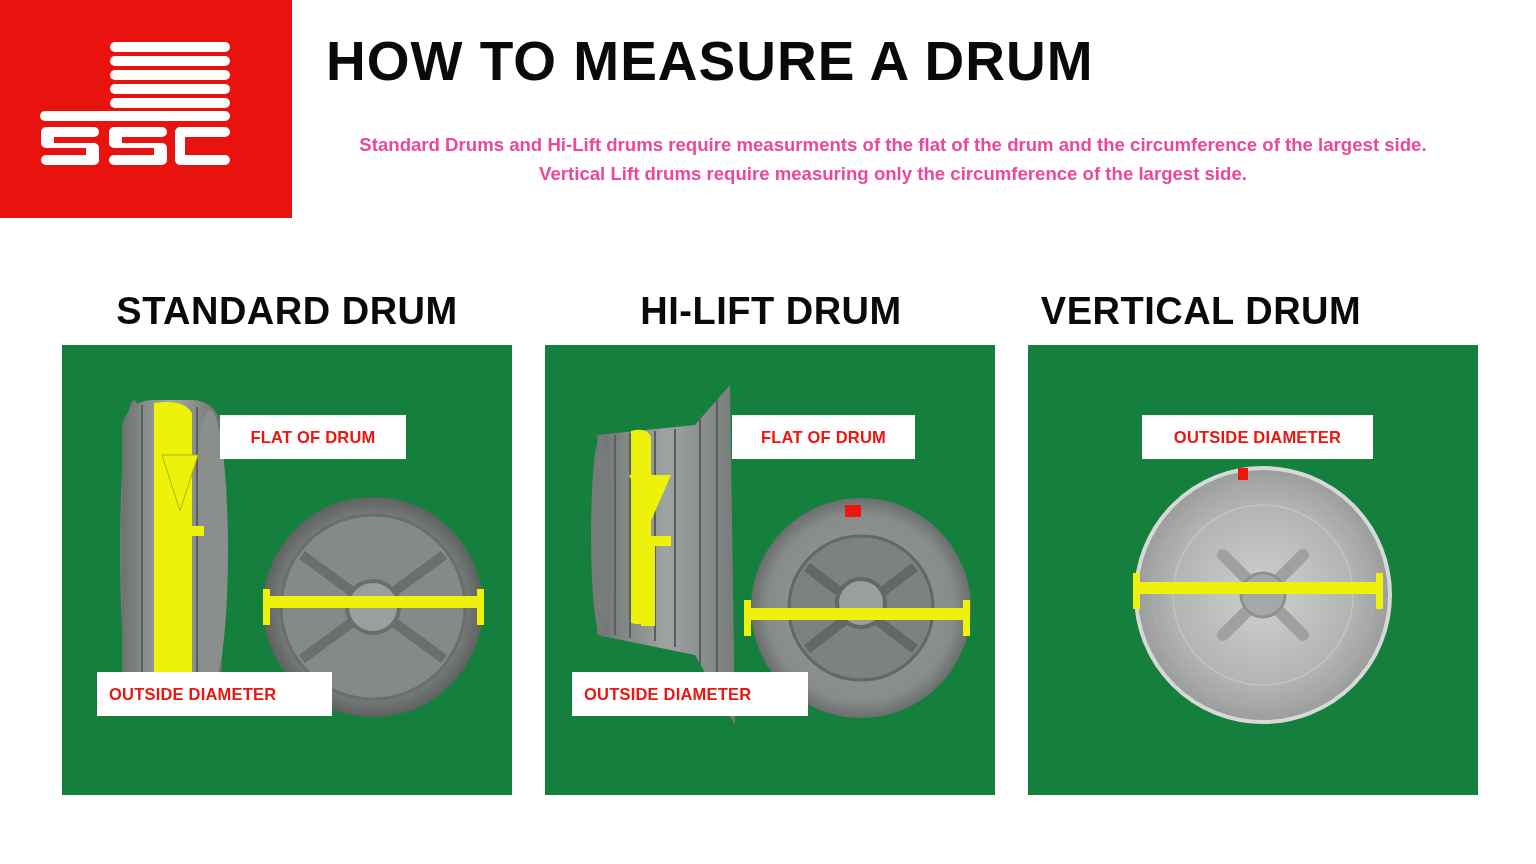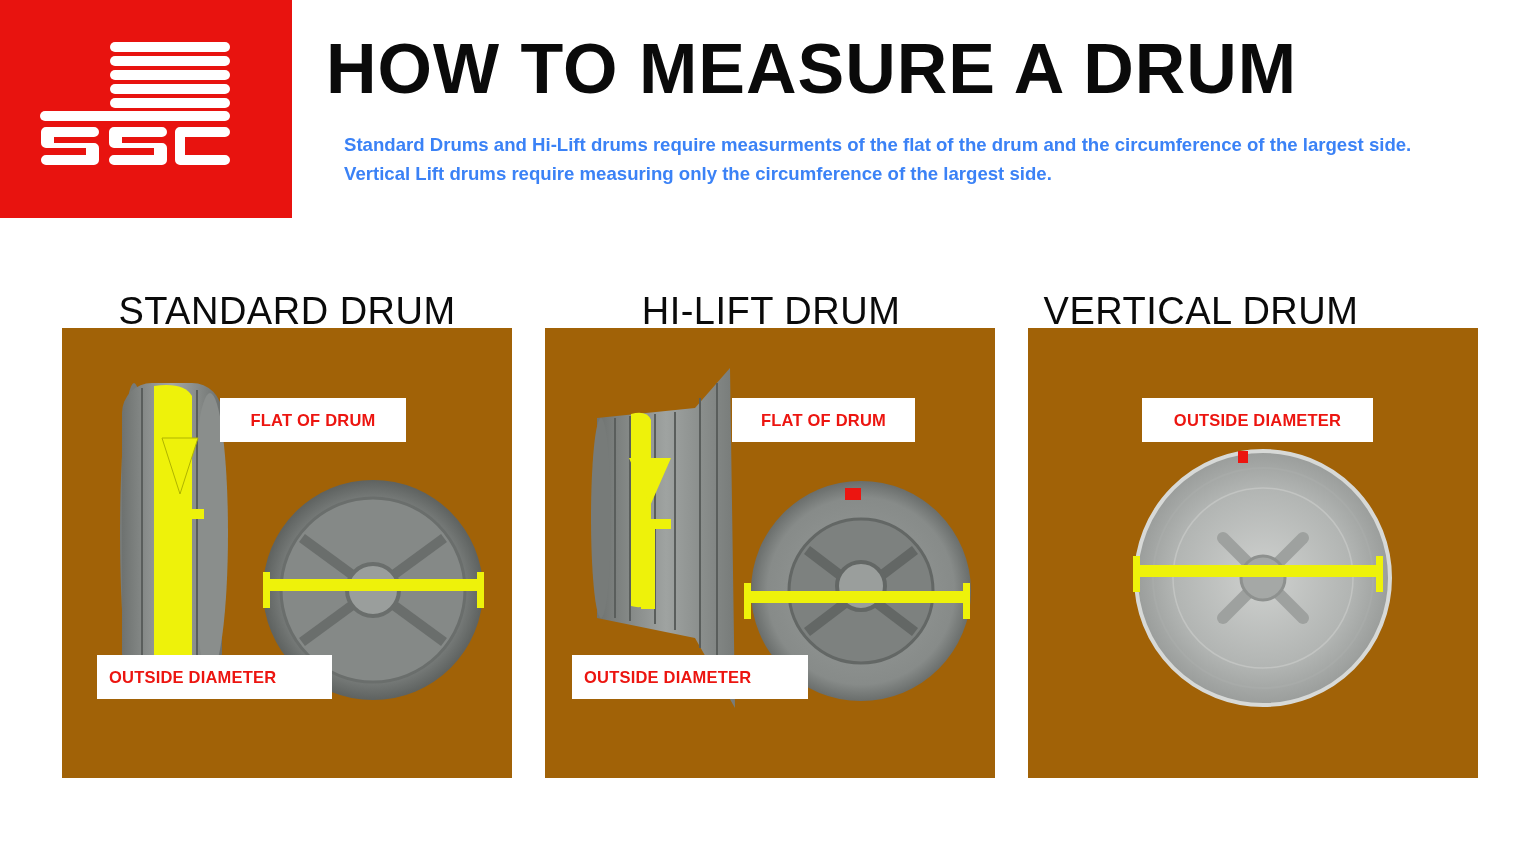--- a/index.html
+++ b/index.html
@@ -1,26 +1,26 @@
 <!DOCTYPE html>
 <html><head>
 <meta charset="utf-8">
 <style>
   html, body { margin:0; padding:0; }
   body { width:1536px; height:864px; background:#ffffff; position:relative; overflow:hidden;
          font-family:"Liberation Sans", "DejaVu Sans", sans-serif; }
   .logo { position:absolute; left:0; top:0; width:292px; height:218px; background:#e8130f; }
   .logo svg { position:absolute; left:0; top:0; }
-  .title { position:absolute; left:326px; top:34px; font-size:70px; font-weight:900; color:#0a0a0a;
+  .title { position:absolute; left:326px; top:34px; font-size:55px; font-weight:900; color:#0a0a0a;
            letter-spacing:1px; line-height:1; white-space:nowrap; transform:scaleX(1.0); transform-origin:left; }
-  .subtitle { position:absolute; left:344px; top:130px; width:1130px; font-size:18.6px; font-weight:bold;
-              color:#3b82f6; line-height:29px; }
-  .section-title { position:absolute; top:292px; width:450px; text-align:center; font-size:38px; font-weight:400;
+  .subtitle { position:absolute; left:328px; top:130px; width:1130px; font-size:18.6px; font-weight:bold;
+              color:#ec4899; line-height:29px;text-align:center; }
+  .section-title { position:absolute; top:292px; width:450px; text-align:center; font-size:38px; font-weight:700;
                    color:#0a0a0a; letter-spacing:0.5px; line-height:1; }
-  .panel { position:absolute; top:328px; width:450px; height:450px; background:#a16207; overflow:hidden; }
+  .panel { position:absolute; top:345px; width:450px; height:450px; background:#15803d; overflow:hidden; }
   .label { position:absolute; background:#ffffff; color:#ec1510; font-weight:900; font-size:16.5px;
            display:flex; align-items:center; justify-content:center; letter-spacing:0.2px; }
   .panel svg { position:absolute; left:0; top:0; }
 </style>
 </head>
 <body>
 
 <div class="logo">
   <svg width="292" height="218" viewBox="0 0 292 218">
     <g fill="#ffffff">

